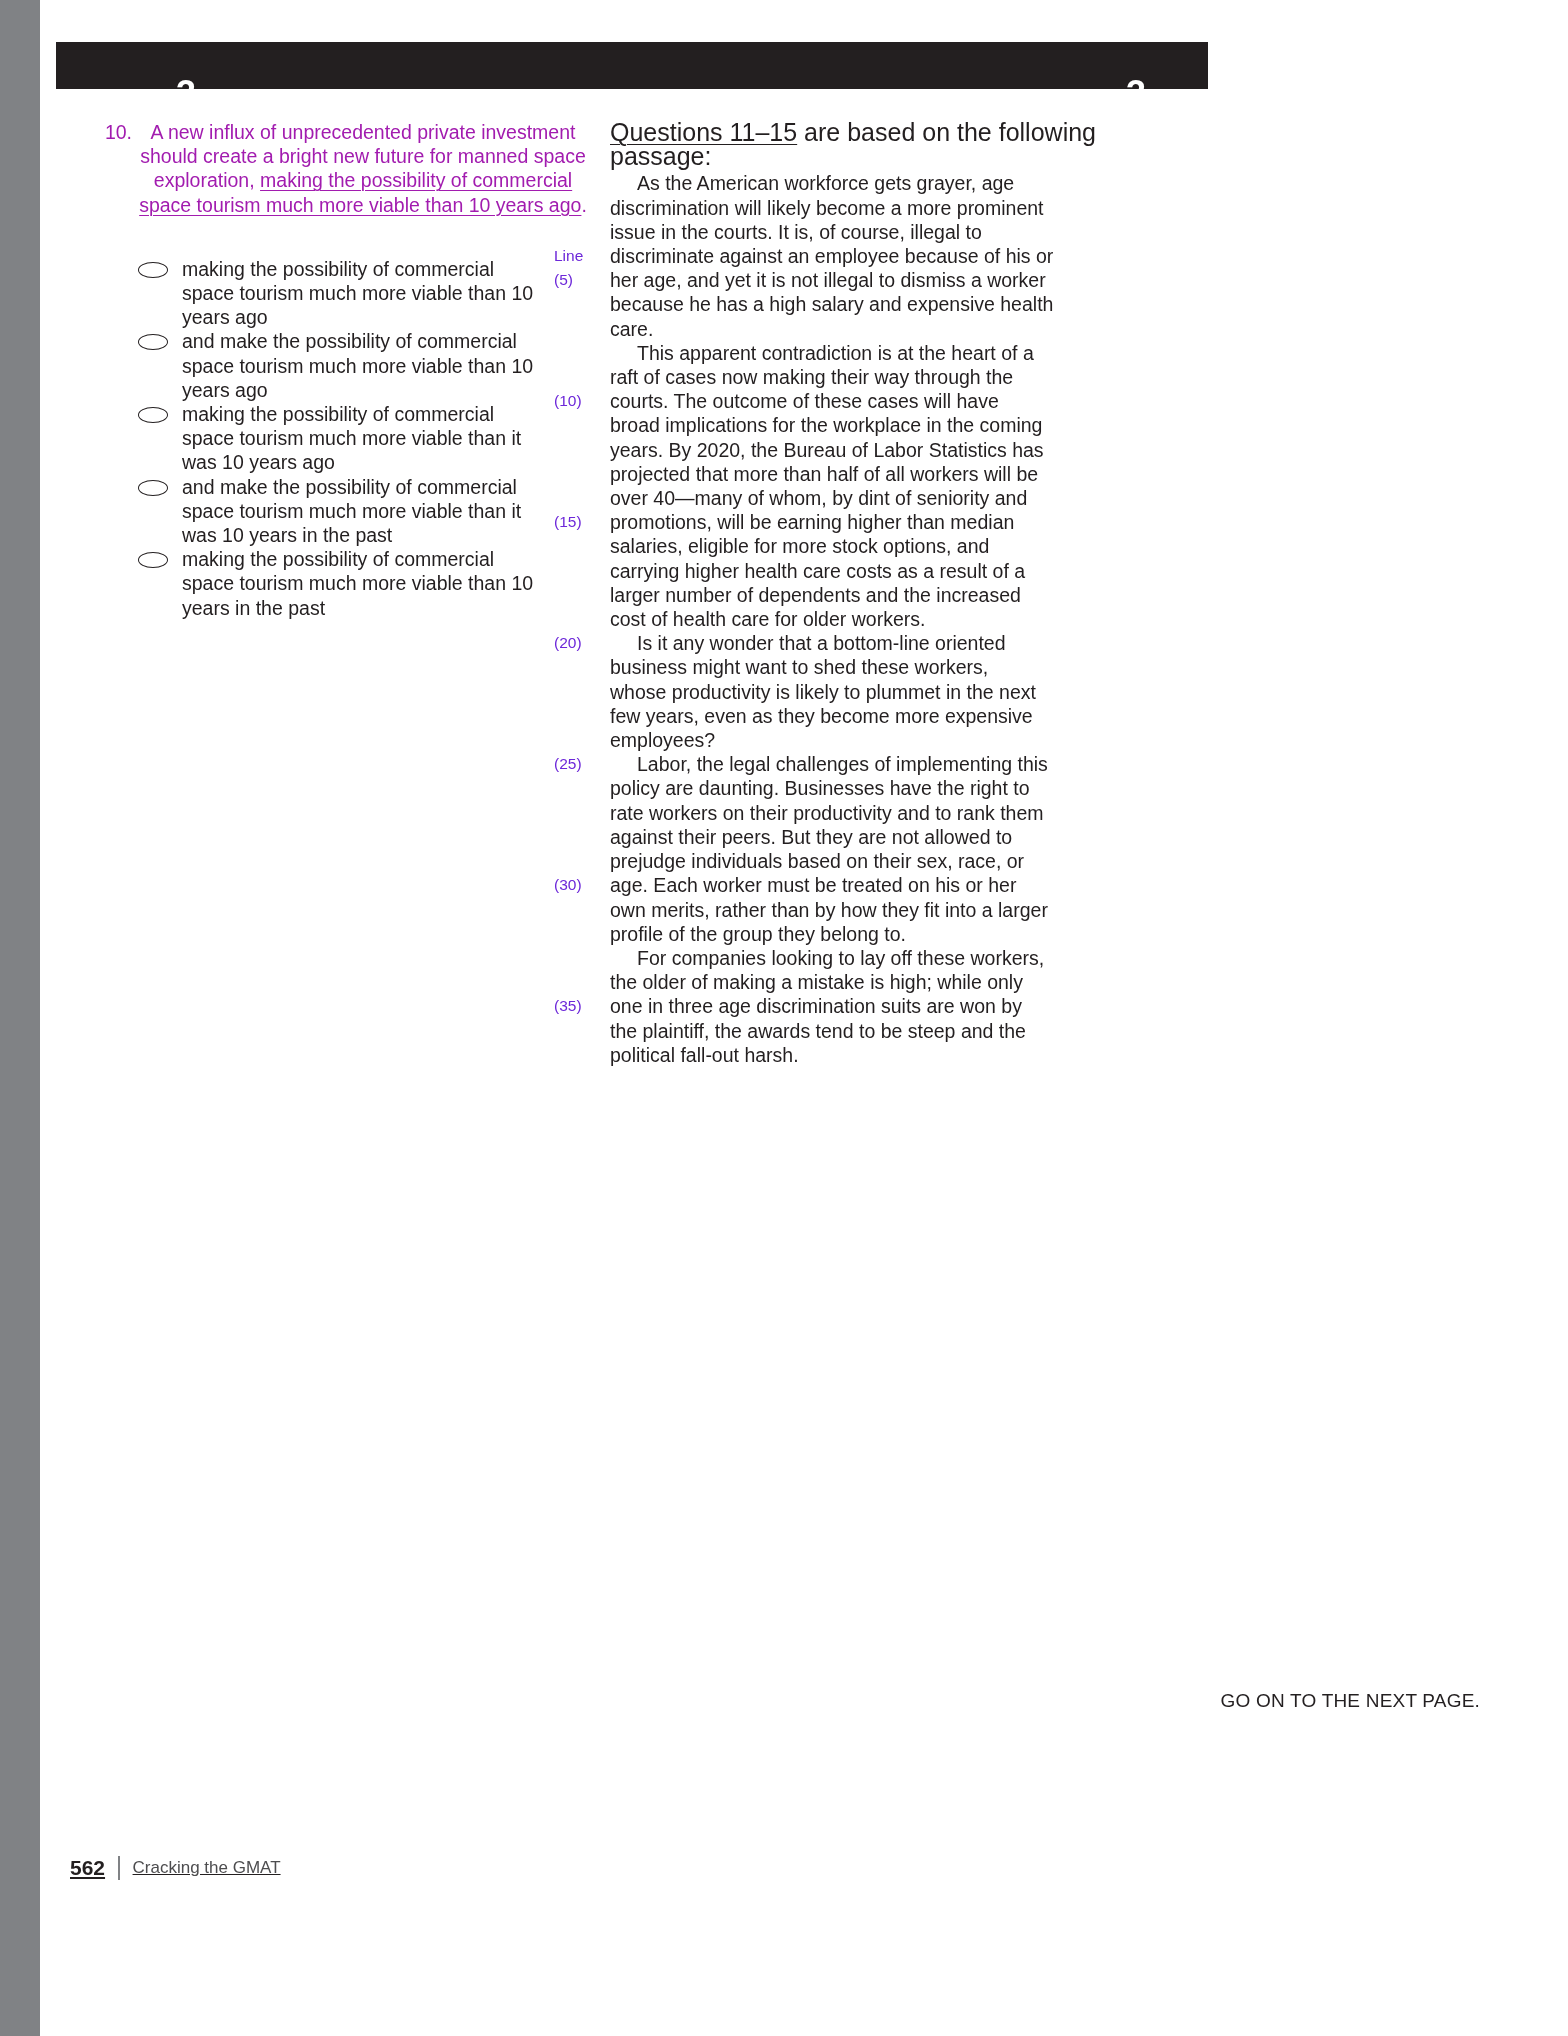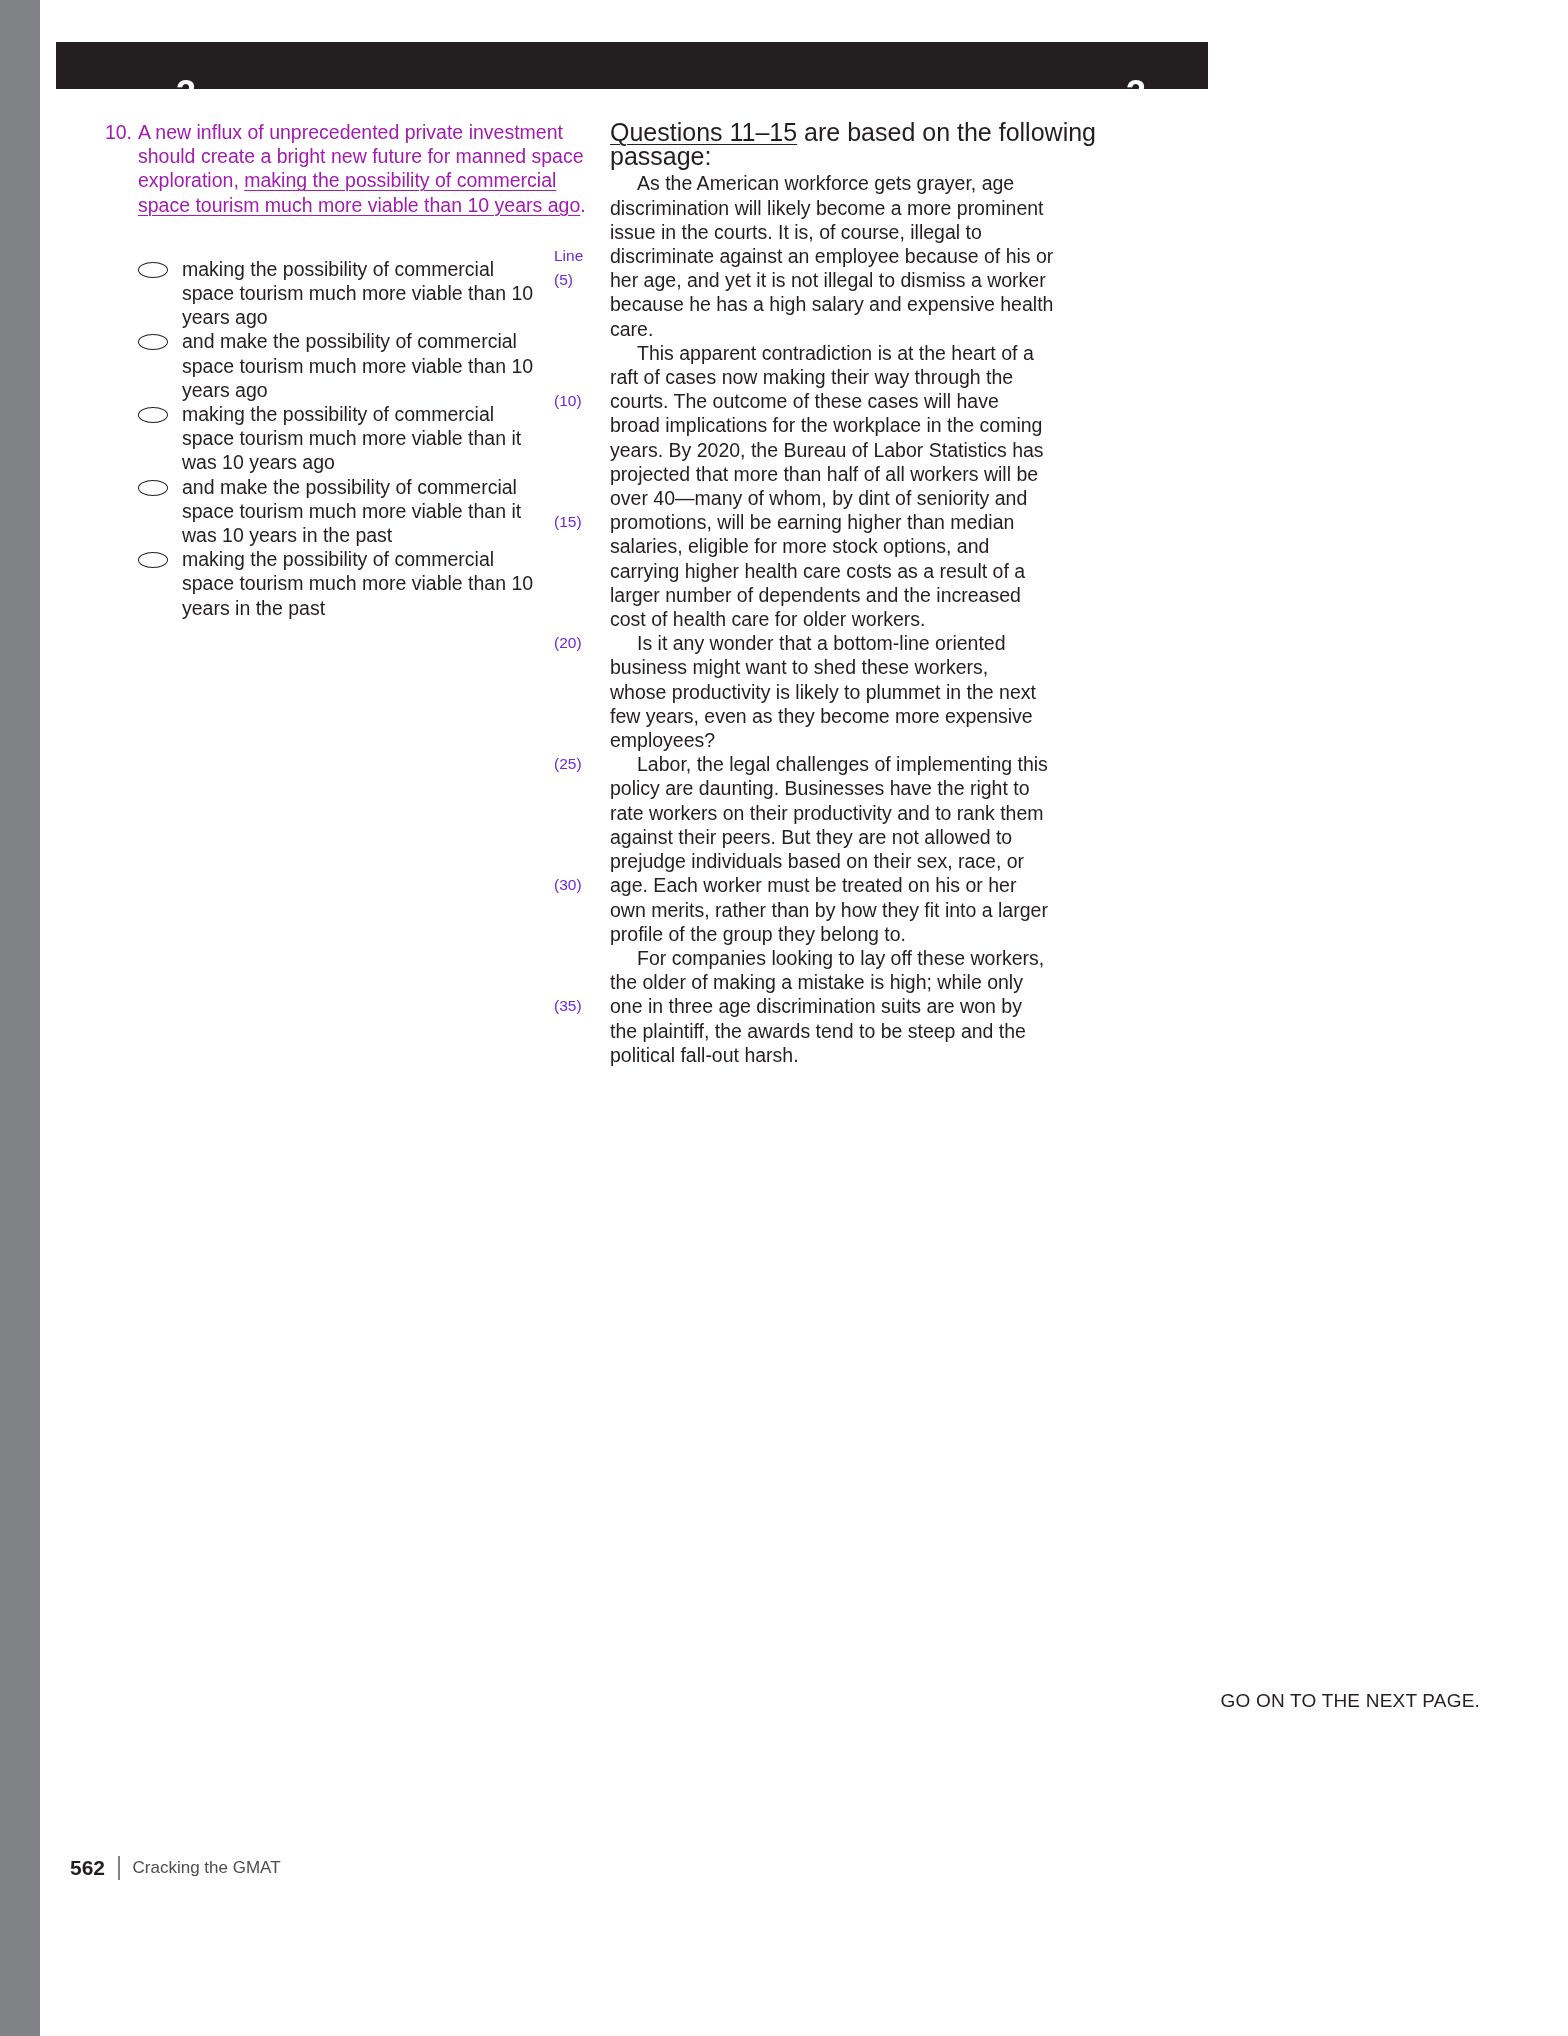--- a/index.html
+++ b/index.html
@@ -92,21 +92,21 @@
   .q-num {
     position: absolute;
     left: 0;
     top: 0;
     width: 44px;
     text-align: right;
     font-size: 19.5px;
   }
   .q-stem {
     margin-left: 50px;
-    text-align: left;
+    text-align: center;
   }
   .q-stem .u {
     text-decoration: underline;
     text-underline-offset: 3px;
     text-decoration-thickness: 1px;
   }
 
   .choices {
     margin-top: 40px;
     margin-left: 50px;
@@ -177,20 +177,21 @@
     letter-spacing: 0.2px;
     color: #231f20;
   }
   .footer {
     position: absolute;
     left: 70px;
     top: 1856px;
     display: flex;
     align-items: center;
     gap: 13px;
+    text-decoration: underline;
   }
   .footer .pagenum {
     font-size: 21px;
     font-weight: bold;
     color: #231f20;
   }
   .footer .divider {
     width: 1.5px;
     height: 24px;
     background: #808285;

